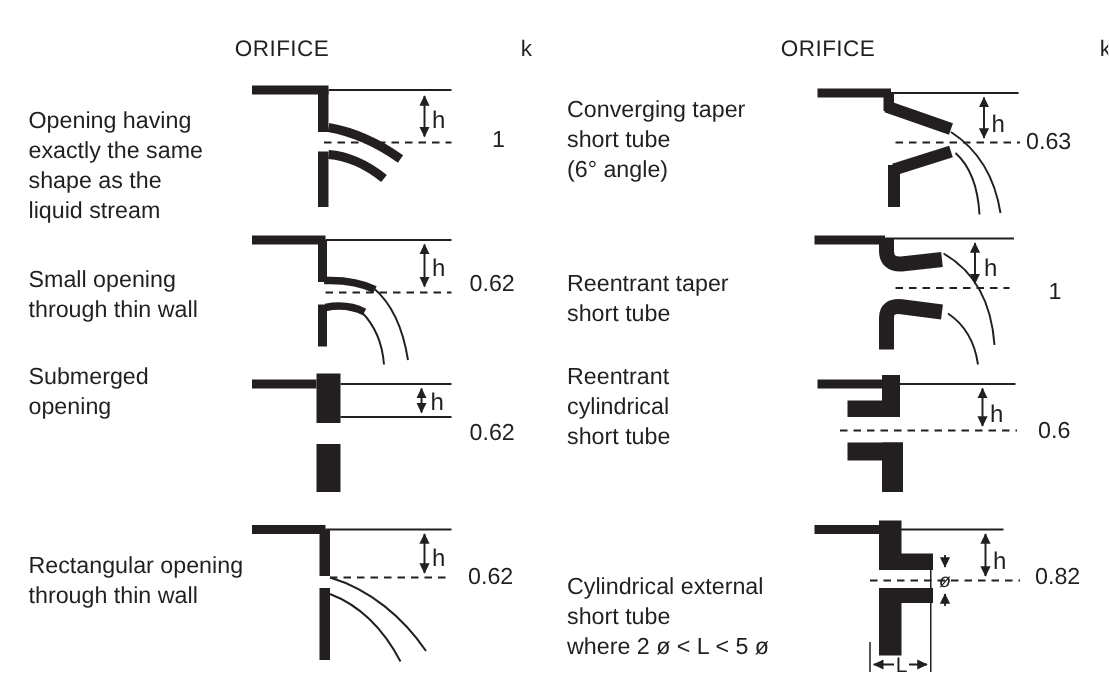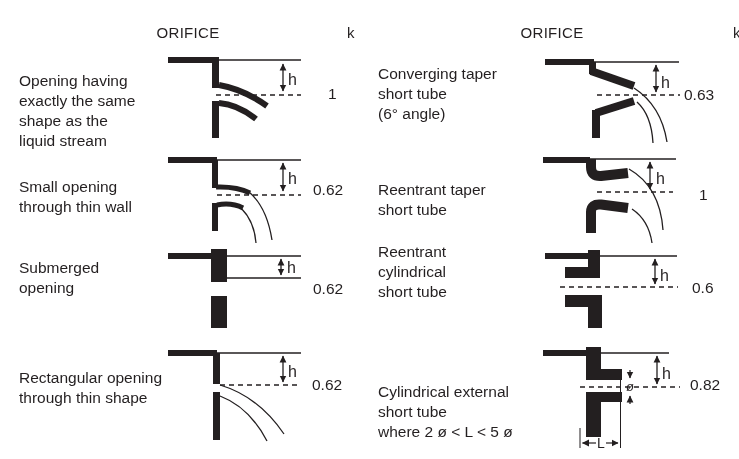--- a/index.html
+++ b/index.html
@@ -166,24 +166,24 @@
   <div class="hdr" style="left:327px;top:24px">k</div>
   <div class="hdr" style="left:528px;top:24px">ORIFICE</div>
   <div class="hdr" style="left:713px;top:24px">k</div>
 
   <div class="lbl" style="left:19px;top:71px">Opening having
 exactly the same
 shape as the
 liquid stream</div>
   <div class="lbl" style="left:19px;top:177px">Small opening
 through thin wall</div>
-  <div class="lbl" style="left:19px;top:258px">Submerged
+  <div class="lbl" style="left:19px;top:242px">Submerged
 opening</div>
   <div class="lbl" style="left:19px;top:368px">Rectangular opening
-through thin shape</div>
+through thin wall</div>
 
   <div class="lbl" style="left:378px;top:64px">Converging taper
 short tube
 (6° angle)</div>
   <div class="lbl" style="left:378px;top:180px">Reentrant taper
 short tube</div>
   <div class="lbl" style="left:378px;top:242px">Reentrant
 cylindrical
 short tube</div>
   <div class="lbl" style="left:378px;top:382px">Cylindrical external

